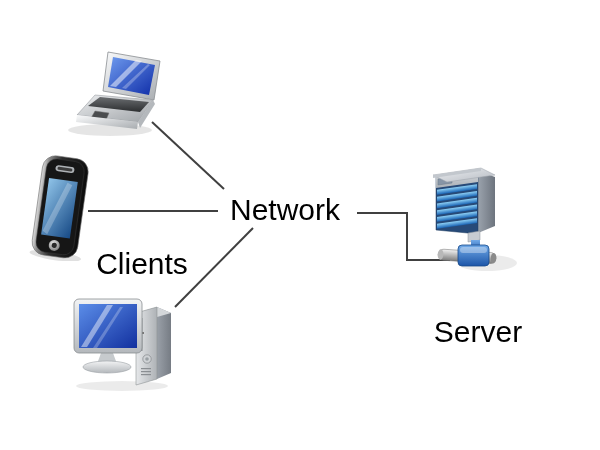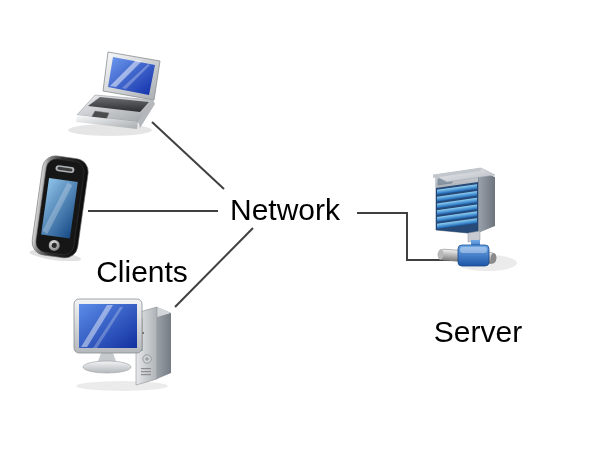--- a/index.html
+++ b/index.html
@@ -23,21 +23,21 @@
   .icon-server   { left: 425px; top: 160px; width: 100px; height: 120px; }
   .diagram-label {
     position: absolute;
     transform: translate(-50%, -50%);
     font-size: 30px;
     line-height: 1;
     color: #000000;
     white-space: nowrap;
   }
   .label-network { left: 285px; top: 210px; }
-  .label-clients { left: 142px; top: 272px; }
+  .label-clients { left: 142px; top: 264px; }
   .label-server  { left: 478px; top: 317px; margin-top: 15px; }
 </style>
 </head>
 <body>
 
 <div class="stage">
 
   <svg class="wires" viewBox="0 0 600 450">
     <line x1="152" y1="122" x2="224" y2="189" stroke-width="2" stroke="#404040"></line>
     <line x1="88" y1="211" x2="218" y2="211" stroke-width="2" stroke="#404040"></line>

